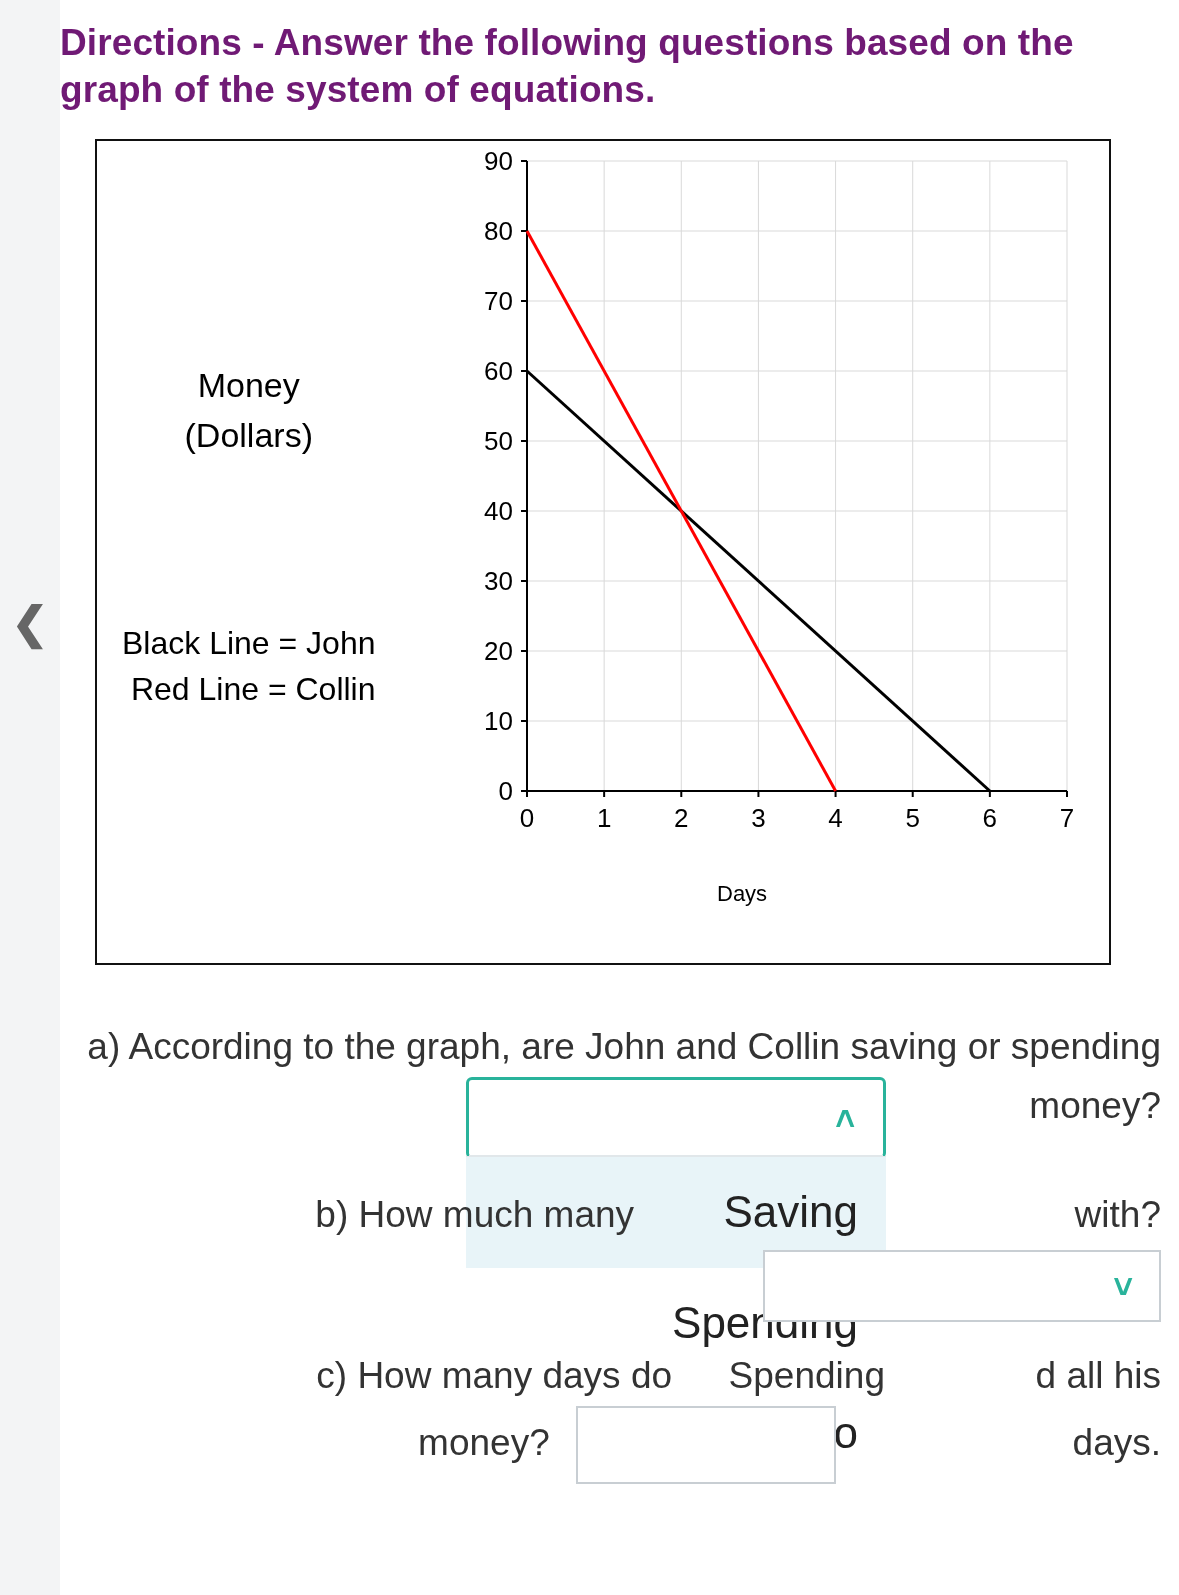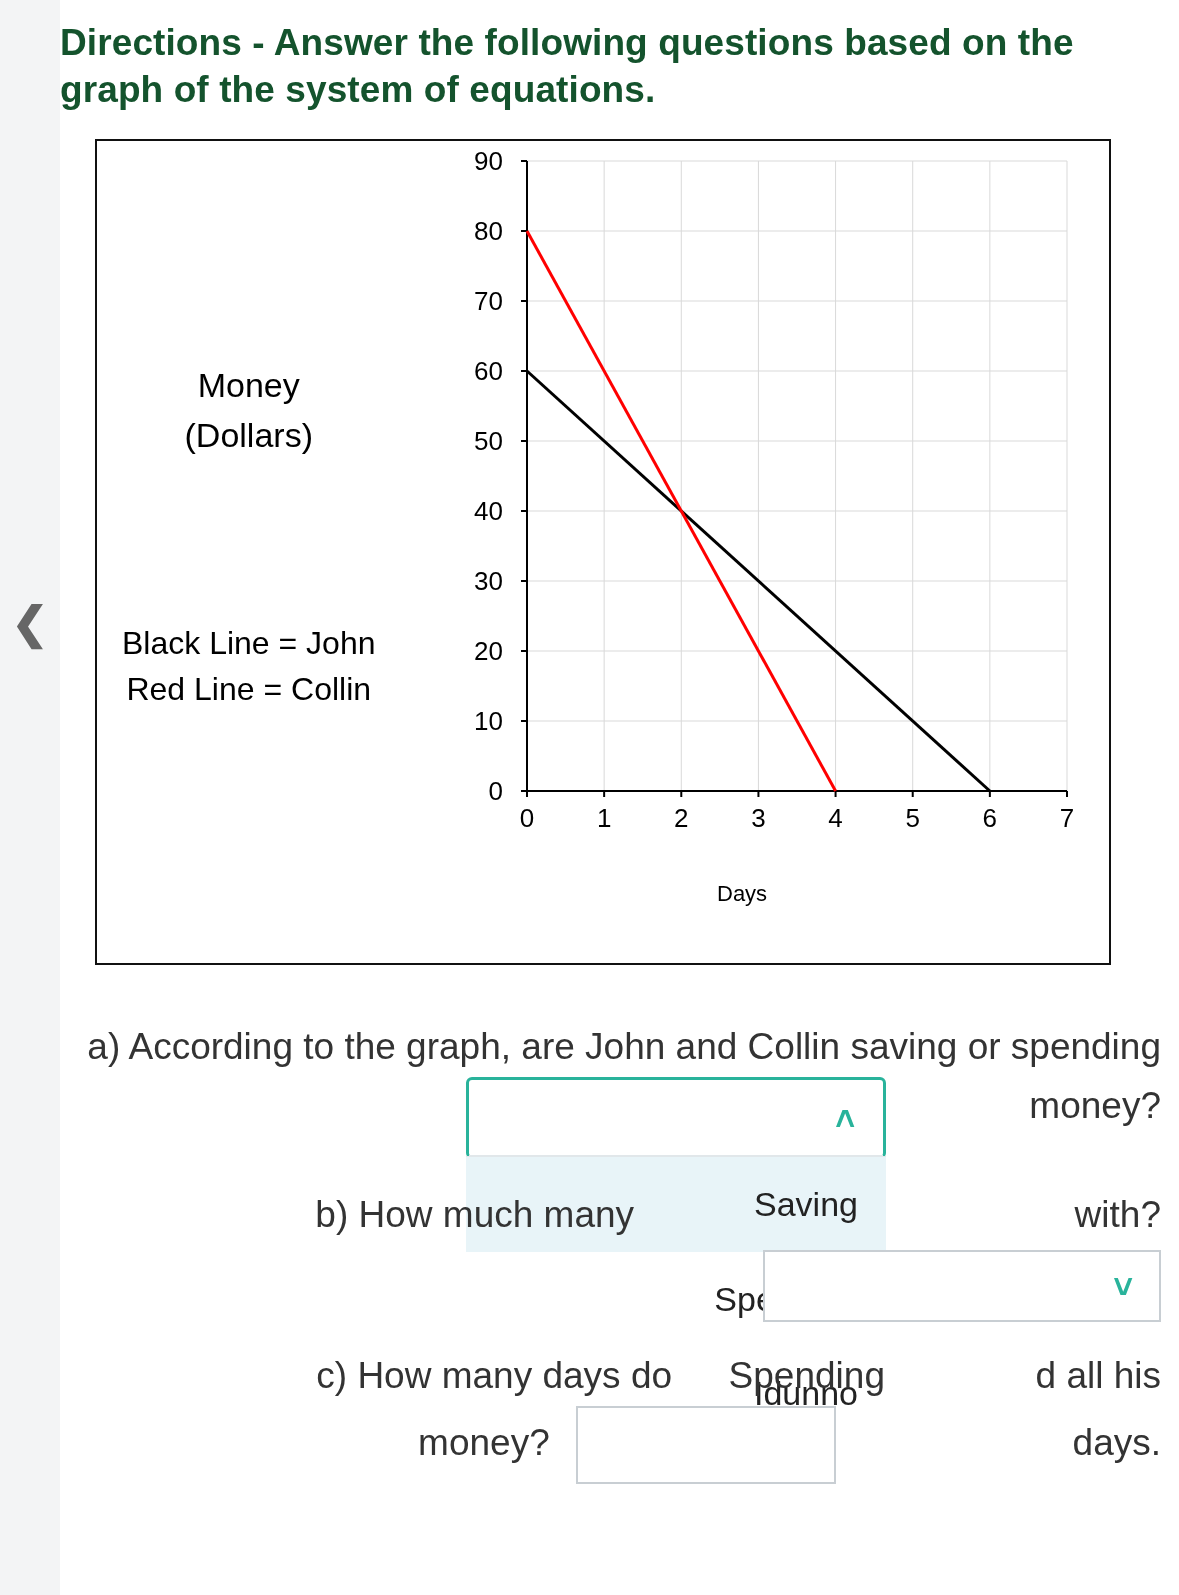--- a/index.html
+++ b/index.html
@@ -9,35 +9,35 @@
     background:#fff;
     width:1179px;
     height:1595px;
     position:relative;
     overflow:hidden;
     color:#222;
   }
   .left-gutter { position:absolute; left:0; top:0; width:60px; height:100%; background:#f3f4f5; }
   .nav-arrow { position:absolute; left:8px; top:600px; width:44px; height:44px; display:flex; align-items:center; justify-content:center; font-size:44px; color:#666; font-weight:bold; cursor:pointer; user-select:none; }
   .content { position:absolute; left:60px; right:0; top:0; padding:20px 18px 0 0; }
-  .directions { font-weight:bold; font-size:37px; line-height:1.26; color:#14532d; margin:0 0 26px 0; letter-spacing:0.1px; }
+  .directions { font-weight:bold; font-size:37px; line-height:1.26; color:#701a75; margin:0 0 26px 0; letter-spacing:0.1px; }
   .graph-box { border:2px solid #111; width:1016px; height:826px; margin-left:35px; position:relative; background:#fff; }
   .legend-block { position:absolute; left:25px; top:220px; text-align:center; font-family:Arial,sans-serif; font-size:34px; color:#000; line-height:1.45; }
-  .legend-block .legend2 { text-align:center; margin-top:160px; font-size:32px; }
+  .legend-block .legend2 { text-align:right; margin-top:160px; font-size:32px; }
   .plot-wrap { position:absolute; left:380px; top:10px; }
-  .ytick { position:absolute; right:100%; margin-right:16px; font-size:26px; color:#000; font-family:Arial; transform:translateY(-50%); }
+  .ytick { position:absolute; right:100%; margin-right:6px; font-size:26px; color:#000; font-family:Arial; transform:translateY(-50%); }
   .xtick { position:absolute; top:100%; margin-top:6px; font-size:26px; color:#000; font-family:Arial; transform:translateX(-50%); }
   .xlabel { position:absolute; font-size:22px; color:#000; font-family:Arial; }
   .questions { margin:52px 0 0 0; font-size:37px; line-height:1.6; color:#333; }
   .q-row { position:relative; margin-bottom:18px;text-align:right; }
   .dropdown-open { position:absolute; width:420px; background:#fff; border:3px solid #29b39b; border-radius:6px; }
   .dropdown-open .dd-header { height:76px; border-bottom:1px solid #e1e7ea; display:flex; align-items:center; justify-content:flex-end; padding:0 28px; }
   .caret-up { color:#29b39b; font-size:34px; font-weight:bold; }
   .dd-list { background:#fff; }
-  .dd-opt { padding:20px 28px; font-size:34px; color:#222; cursor:pointer; }
+  .dd-opt { padding:20px 28px; font-size:44px; color:#222; cursor:pointer; }
   .dd-opt.hi { background:#e8f4f8; }
   .dropdown-closed { display:inline-flex; align-items:center; justify-content:flex-end; width:398px; height:72px; border:2px solid #c8ced3; background:#fff; padding:0 26px; vertical-align:middle; }
   .caret-down { color:#29b39b; font-size:34px; font-weight:bold; }
   .text-input { display:inline-block; width:260px; height:78px; border:2px solid #c8ced3; background:#fff; vertical-align:middle; margin:0 16px; }
   .inline-gap { display:inline-block; width:420px; }
 </style>
 </head>
 <body>
 
 <div class="left-gutter"></div>

